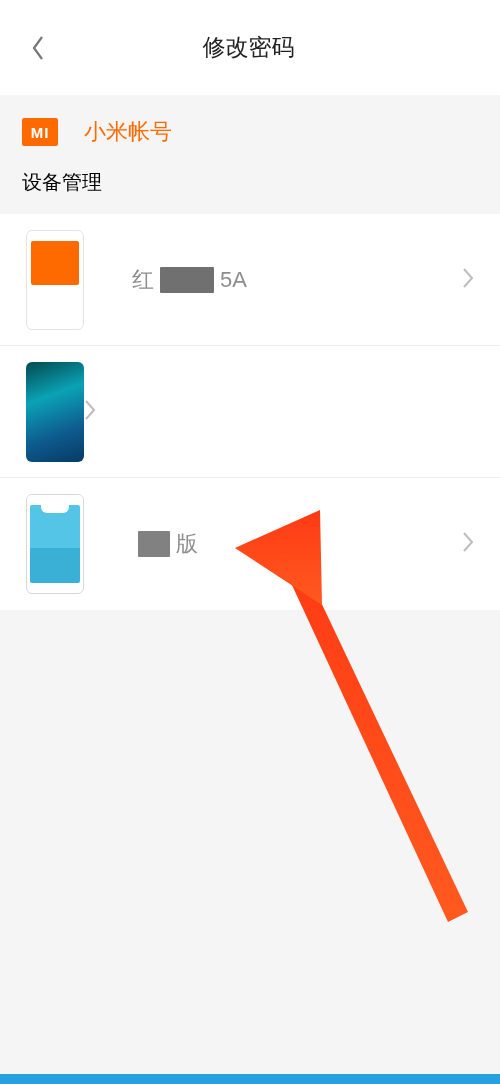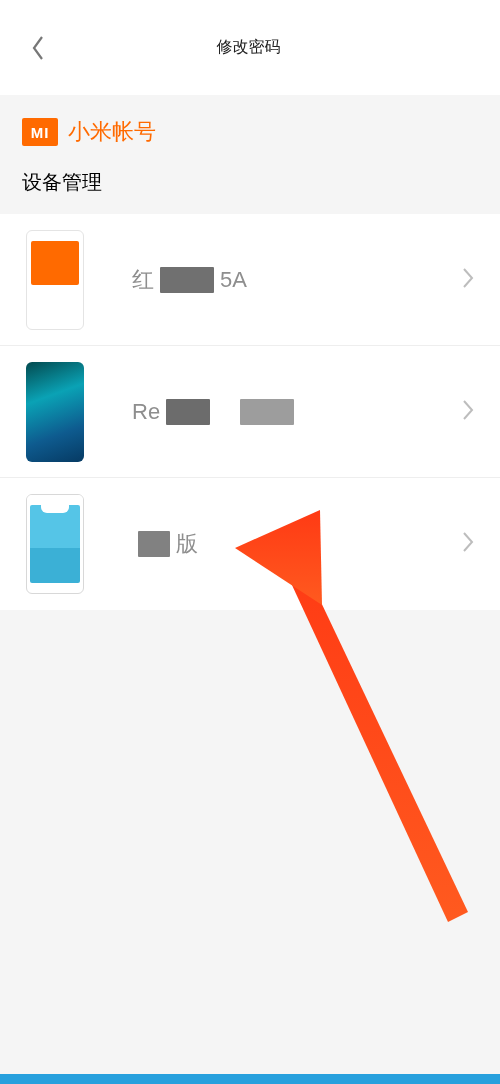--- a/index.html
+++ b/index.html
@@ -25,28 +25,28 @@
     display: flex;
     align-items: center;
     justify-content: center;
     cursor: pointer;
   }
   .back-btn svg { width: 16px; height: 28px; stroke: #777; stroke-width: 2.2; fill: none; }
   .header-title {
     position: absolute;
     left: 0; right: 3px;
     text-align: center;
-    font-size: 16px;
+    font-size: 23px;
     color: #222;
     pointer-events: none;
   }
   .brand {
     display: flex;
     align-items: center;
-    gap: 10px;
+    gap: 26px;
     padding: 22px 22px 16px 22px;
   }
   .brand-logo {
     width: 36px; height: 28px;
     background: #ff6a00;
     color: #ff6a00; 
     position: relative;
     border-radius: 2px;
   }
   .brand-logo::before {
@@ -192,27 +192,20 @@
     </div>
     <div class="chevron">
       <svg viewBox="0 0 12 22">
           <polyline points="2,2 10,11 2,20"></polyline>
         </svg>
     </div>
   </div>
 
   <div class="row">
     <div class="thumb d2"></div>
-    <div class="row-label">
-      <span>Re</span>
-      <span class="blur b"></span>
-      <span style="width:18px"></span>
-      <span class="blur c"></span>
-      <span></span>
-    </div>
     <div class="chevron">
       <svg viewBox="0 0 12 22">
           <polyline points="2,2 10,11 2,20"></polyline>
         </svg>
     </div>
   </div>
 
   <div class="row">
     <div class="thumb d3">
         <span class="notch"></span>

